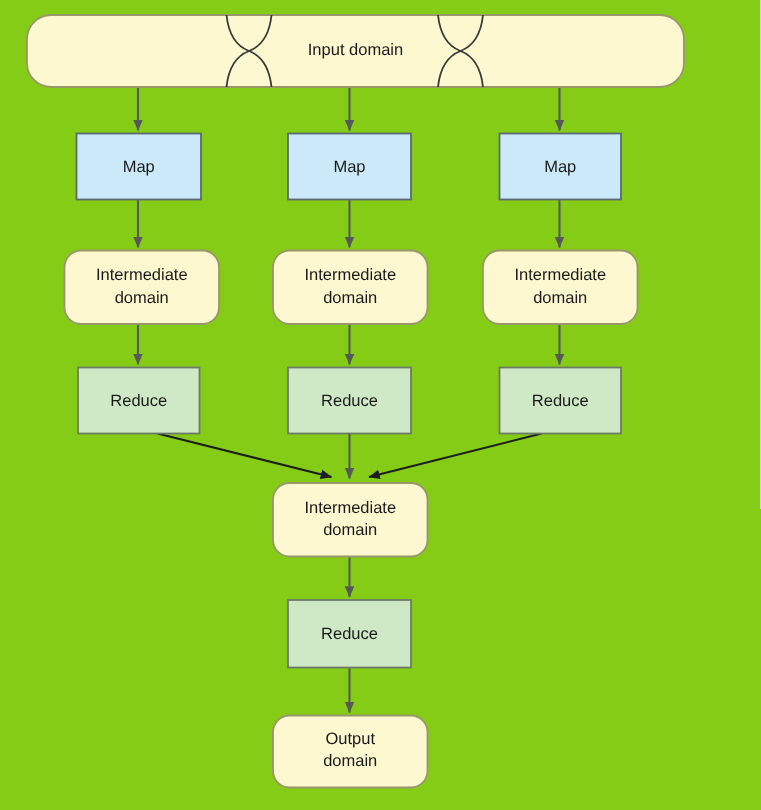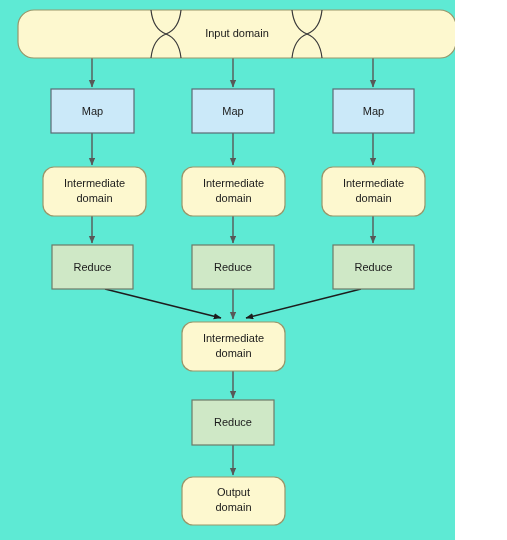--- a/index.html
+++ b/index.html
@@ -5,23 +5,23 @@
   html, body {
     margin: 0;
     padding: 0;
     background: #ffffff;
   }
   body {
     font-family: "Liberation Sans", sans-serif;
   }
   #canvas-wrap {
     position: relative;
-    width: 455px;
+    width: 507px;
     height: 540px;
-    background: #5eead4;
+    background: #84cc16;
     overflow: hidden;
   }
   #diagram-svg {
     position: absolute;
     left: 0;
     top: 0;
     width: 507px;
     height: 540px;
   }
   .node-label {

